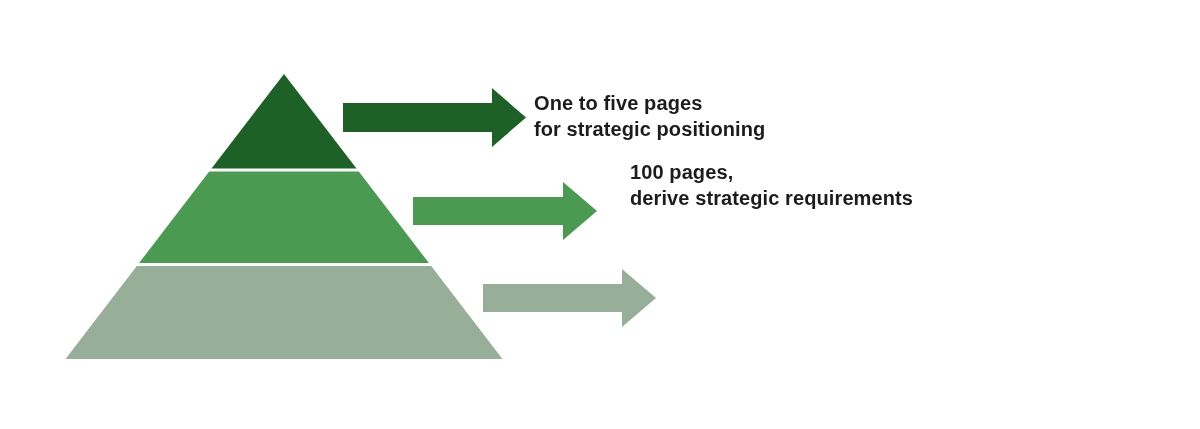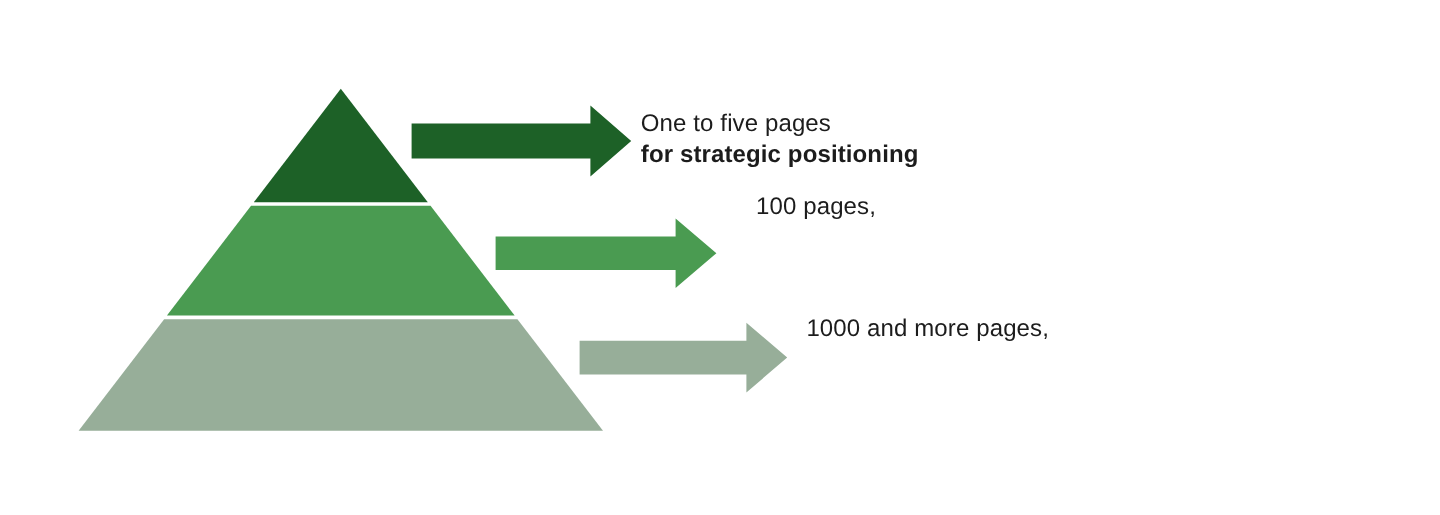--- a/index.html
+++ b/index.html
@@ -27,21 +27,21 @@
   }
   .label {
     position: absolute;
     font-size: 20px;
     line-height: 26px;
     color: var(--text, #1c1c1c);
     white-space: nowrap;
     letter-spacing: 0.1px;
   }
   .label-title {
-    font-weight: 400;
+    font-weight: 700;
   }
   .label-line {
     font-weight: 700;
   }
   .label-top    { left: 534px; top: 90px;  }
   .label-middle { left: 610px; top: 159px; margin-left: 20px; }
   .label-bottom { left: 672px; top: 261px; }
 </style>
 </head>
 <body>
@@ -59,19 +59,19 @@
     <polygon points="483,284 622,284 622,269 656,298 622,327 622,312 483,312" fill="#97ae99"></polygon>
   </svg>
 
   <div class="label label-top">
     <div class="label-title">One to five pages</div>
     <div class="label-line">for strategic positioning</div>
   </div>
 
   <div class="label label-middle">
     <div class="label-title">100 pages,</div>
+    <div class="label-line">derive strategic requirements</div>
   </div>
 
   <div class="label label-bottom">
-    <div class="label-title">1000 and more pages,</div>
   </div>
 
 </div>
 
 </body></html>

